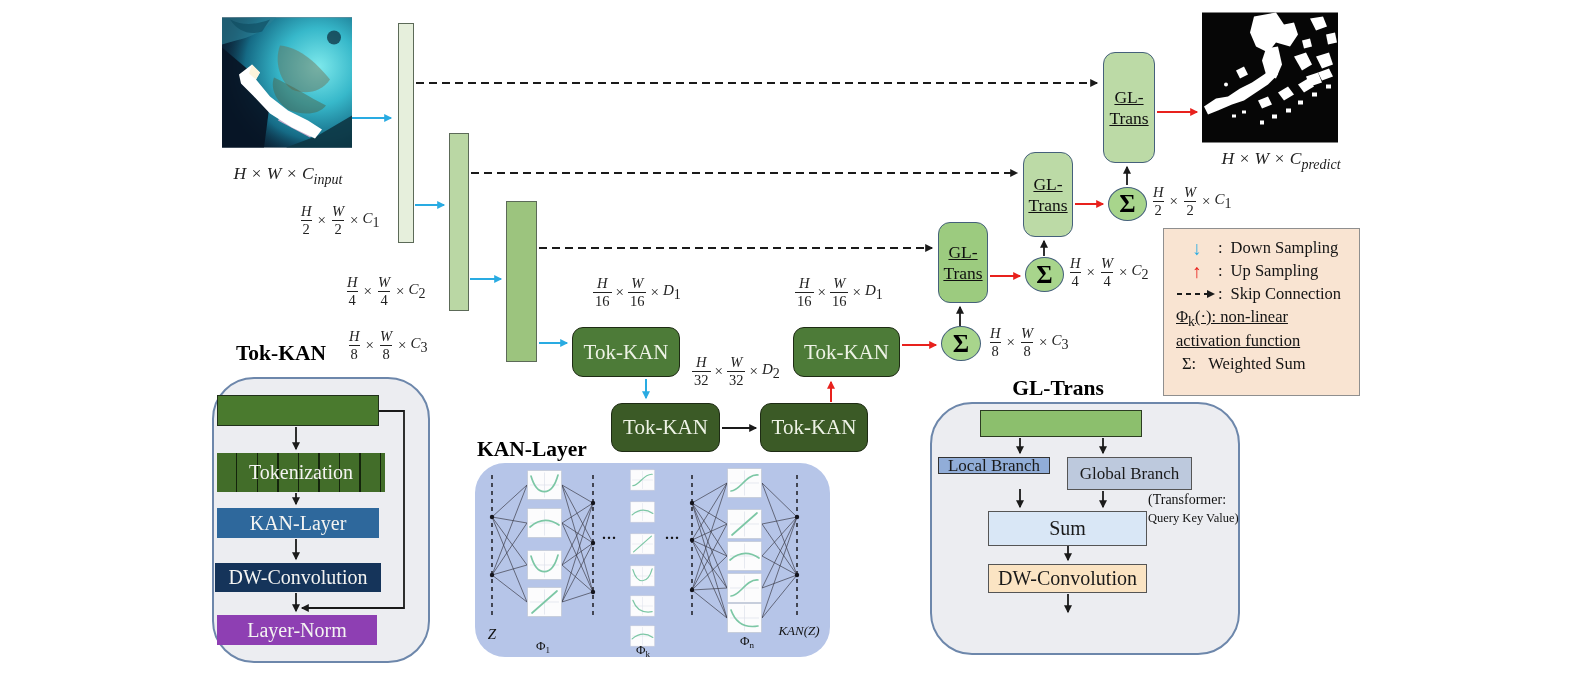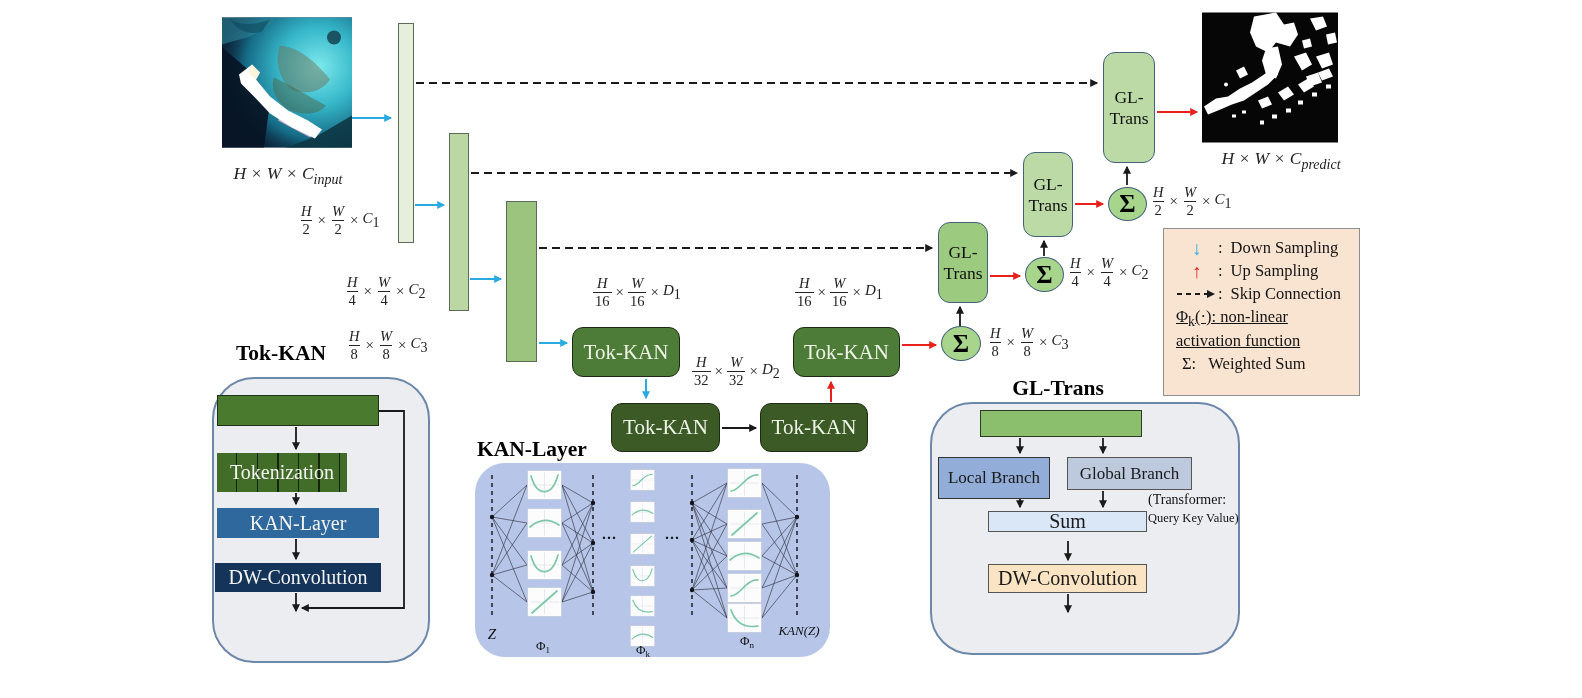--- a/index.html
+++ b/index.html
@@ -11,21 +11,21 @@
 
   
   .enc-bar{border:1.5px solid #5c6a58;box-sizing:border-box;z-index:3;}
 
   
   .tk{border-radius:11px;display:flex;align-items:center;justify-content:center;
       font-size:21px;color:#eef3e6;z-index:3;border:1px solid #1e2b14;box-sizing:border-box;}
 
   
   .glt{border-radius:12px;border:1.5px solid #45607b;box-sizing:border-box;display:flex;flex-direction:column;
-       align-items:center;justify-content:center;font-size:17.5px;line-height:1.18;color:#101010;z-index:3;}
+       align-items:center;justify-content:center;font-size:17.5px;line-height:1.18;color:#101010;z-index:3;text-decoration:underline;}
 
   
   .sum{border-radius:50%;border:1.6px solid #45607b;box-sizing:border-box;display:flex;align-items:center;
        justify-content:center;font-weight:bold;font-size:25px;color:#000;z-index:3;}
 
   
   .dim{display:flex;align-items:center;gap:4px;font-size:15px;color:#222;z-index:3;white-space:nowrap;}
   .frac{display:inline-flex;flex-direction:column;align-items:center;line-height:1.02;font-size:14.5px;}
   .frac .num{padding:0 2px 1px;}
   .frac .den{border-top:1.3px solid #222;padding:1px 2px 0;}
@@ -372,29 +372,32 @@
       <span>activation function</span>
     </div>
     <div class="sigrow">
       <span>Σ:</span>
       <span style="margin-left:8px;">Weighted Sum</span>
     </div>
   </div>
 
   <div class="abs title" style="left:215px;top:341px;width:132px;">Tok-KAN</div>
   <div class="abs z3" style="left:217px;top:395px;width:162px;height:31px;background:var(--green-bar-detail,#4a7a2e);border:1px solid #20301a;box-sizing:border-box;"></div>
-  <div class="abs bar-lbl white" style="left:217px;top:453px;width:130px;height:39px;background:var(--tokenization-bar,#426d29);position:absolute;overflow:hidden;">
+  <div class="abs bar-lbl white" style="left:217px;top:453px;width:168px;height:39px;background:var(--tokenization-bar,#426d29);position:absolute;overflow:hidden;">
     <div class="cells"></div>
     <span class="cell-text">Tokenization</span>
   </div>
   <div class="abs bar-lbl white" style="left:217px;top:508px;width:162px;height:30px;background:var(--kan-layer-bar,#2e689c);">
       <span>KAN-Layer</span>
     </div>
   <div class="abs bar-lbl white" style="left:215px;top:563px;width:166px;height:29px;background:var(--dw-conv-bar,#15345a);">
       <span>DW-Convolution</span>
+    </div>
+  <div class="abs bar-lbl white" style="left:217px;top:615px;width:160px;height:30px;background:var(--layer-norm-bar,#8e3fb3);">
+      <span>Layer-Norm</span>
     </div>
 
   <div class="abs title" style="left:477px;top:437px;width:115px;text-align:left;">KAN-Layer</div>
   <svg class="abs z3" style="left:475px;top:463px;" width="355" height="194" viewBox="0 0 355 194">
     <defs>
       <symbol id="kcA" viewBox="0 0 35 30">
           <rect class="kc-bg" x="0.5" y="0.5" width="34" height="29" rx="1"></rect>
           <path class="kc-grid" d="M17.5,2.5 V27.5 M3,15 H32"></path>
           <path class="kc-curve" d="M4,6 C10,27 25,27 31,5"></path>
         </symbol>
@@ -465,29 +468,29 @@
     <text class="ktext" x="197" y="80" font-size="15" font-weight="bold" text-anchor="middle">···</text>
     <text class="ktext" x="17" y="176" font-size="15" font-style="italic" text-anchor="middle">Z</text>
     <text class="ktext" x="68" y="187" font-size="13" text-anchor="middle"><tspan>Φ</tspan><tspan font-size="9" dy="3">1</tspan></text>
     <text class="ktext" x="168" y="191" font-size="13" text-anchor="middle"><tspan>Φ</tspan><tspan font-size="9" dy="3">k</tspan></text>
     <text class="ktext" x="272" y="182" font-size="13" text-anchor="middle"><tspan>Φ</tspan><tspan font-size="9" dy="3">n</tspan></text>
     <text class="ktext" x="324" y="172" font-size="13" font-style="italic" text-anchor="middle">KAN(Z)</text>
   </svg>
 
   <div class="abs title" style="left:1003px;top:376px;width:110px;">GL-Trans</div>
   <div class="abs z3" style="left:980px;top:410px;width:162px;height:27px;background:var(--gl-green-bar,#8cbf6d);border:1px solid #2c3c22;box-sizing:border-box;"></div>
-  <div class="abs bar-lbl" style="left:938px;top:457px;width:112px;height:42px;background:var(--local-branch,#91add8);border:1px solid #333;font-size:17px;">
+  <div class="abs bar-lbl" style="left:938px;top:457px;width:112px;height:17px;background:var(--local-branch,#91add8);border:1px solid #333;font-size:17px;">
       <span>Local Branch</span>
     </div>
   <div class="abs bar-lbl" style="left:1067px;top:457px;width:125px;height:33px;background:var(--global-branch,#bdc9dd);border:1px solid #555;font-size:17px;">
       <span>Global Branch</span>
     </div>
   <div class="abs note" style="left:1148px;top:491px;width:108px;">
     <span>(Transformer:</span><br><span class="n2">Query Key Value)</span>
   </div>
-  <div class="abs bar-lbl" style="left:988px;top:511px;width:159px;height:21px;background:var(--sum-bar,#d9e7f6);border:1px solid #555;">
+  <div class="abs bar-lbl" style="left:988px;top:511px;width:159px;height:35px;background:var(--sum-bar,#d9e7f6);border:1px solid #555;">
       <span>Sum</span>
     </div>
   <div class="abs bar-lbl" style="left:988px;top:564px;width:159px;height:29px;background:var(--dw-conv-light,#fbe4c3);border:1px solid #555;">
       <span>DW-Convolution</span>
     </div>
 
 </div>
 
 </body></html>

